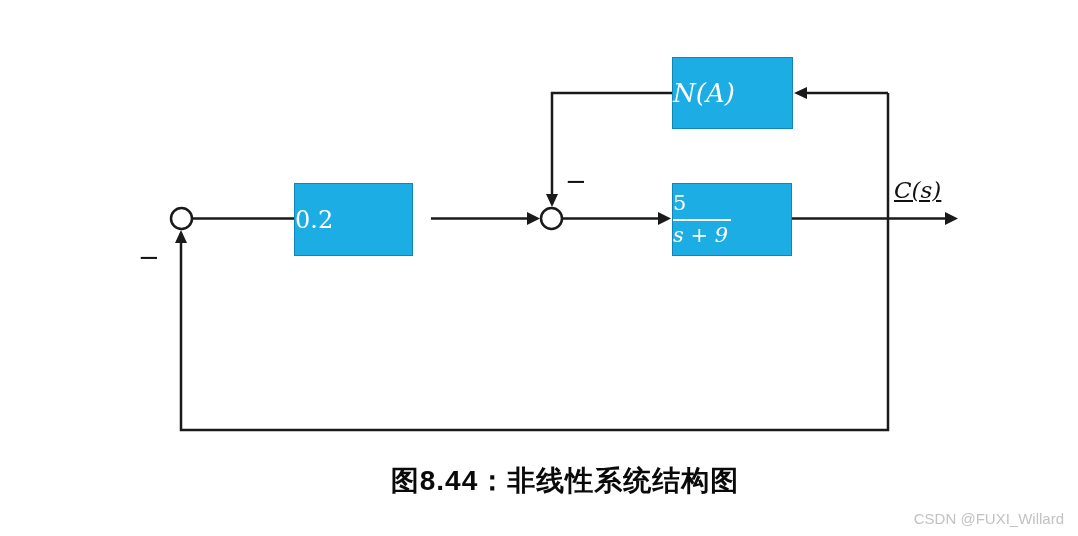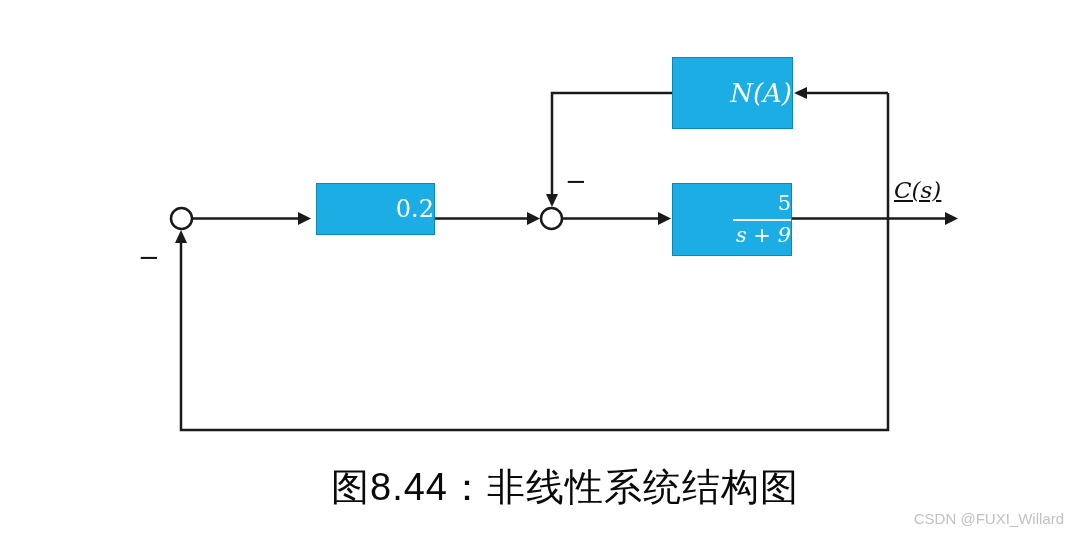--- a/index.html
+++ b/index.html
@@ -19,25 +19,25 @@
   svg.wires{position:absolute;left:0;top:0;width:1078px;height:536px;}
   .wire{stroke:var(--line);stroke-width:2.5;fill:none;}
   .arrow{fill:var(--line);stroke:none;}
   .junction{fill:#fff;stroke:var(--line);stroke-width:2.5;}
 
   .block{
     position:absolute;
     background:var(--block-fill);
     border:1.5px solid var(--block-border);
     box-sizing:border-box;
-    display:flex;align-items:flex-end;justify-content:center;flex-direction:column;
+    display:flex;align-items:flex-start;justify-content:center;flex-direction:column;
     color:#fff;
     font-family:"DejaVu Serif","Liberation Serif",serif;
   }
-  .block-gain{left:316px;top:183px;width:119px;height:52px;font-size:24px;}
+  .block-gain{left:294px;top:183px;width:119px;height:73px;font-size:24px;}
   .block-nonlinearity{left:672px;top:57px;width:121px;height:72px;font-size:26px;font-style:italic;}
   .block-plant{left:672px;top:183px;width:120px;height:73px;font-size:21px;line-height:1.1;}
   .frac-bar{width:58px;height:2px;background:#fff;margin:3px 0;}
   .frac-den{font-style:italic;}
 
   .math-label{
     position:absolute;color:#111;
     font-family:"DejaVu Serif","Liberation Serif",serif;
     font-style:italic;font-size:23px;
   }
@@ -45,21 +45,21 @@
   .minus-sign{
     position:absolute;color:#111;
     font-family:"DejaVu Serif","Liberation Serif",serif;
     font-size:26px;line-height:26px;font-style:normal;
   }
   .minus-left{left:138px;top:244px;}
   .minus-mid{left:565px;top:168px;}
 
   .caption{
     position:absolute;left:300px;top:462px;width:530px;
-    text-align:center;font-size:38px;font-weight:400;
+    text-align:center;font-size:28px;font-weight:700;
     color:var(--caption-text);
     font-family:"Liberation Sans","DejaVu Sans",sans-serif;
     letter-spacing:1px;
   }
   .watermark{
     position:absolute;right:14px;top:510px;
     font-size:15px;color:var(--watermark-text);
     font-family:"Liberation Sans",sans-serif;
   }
 </style>

